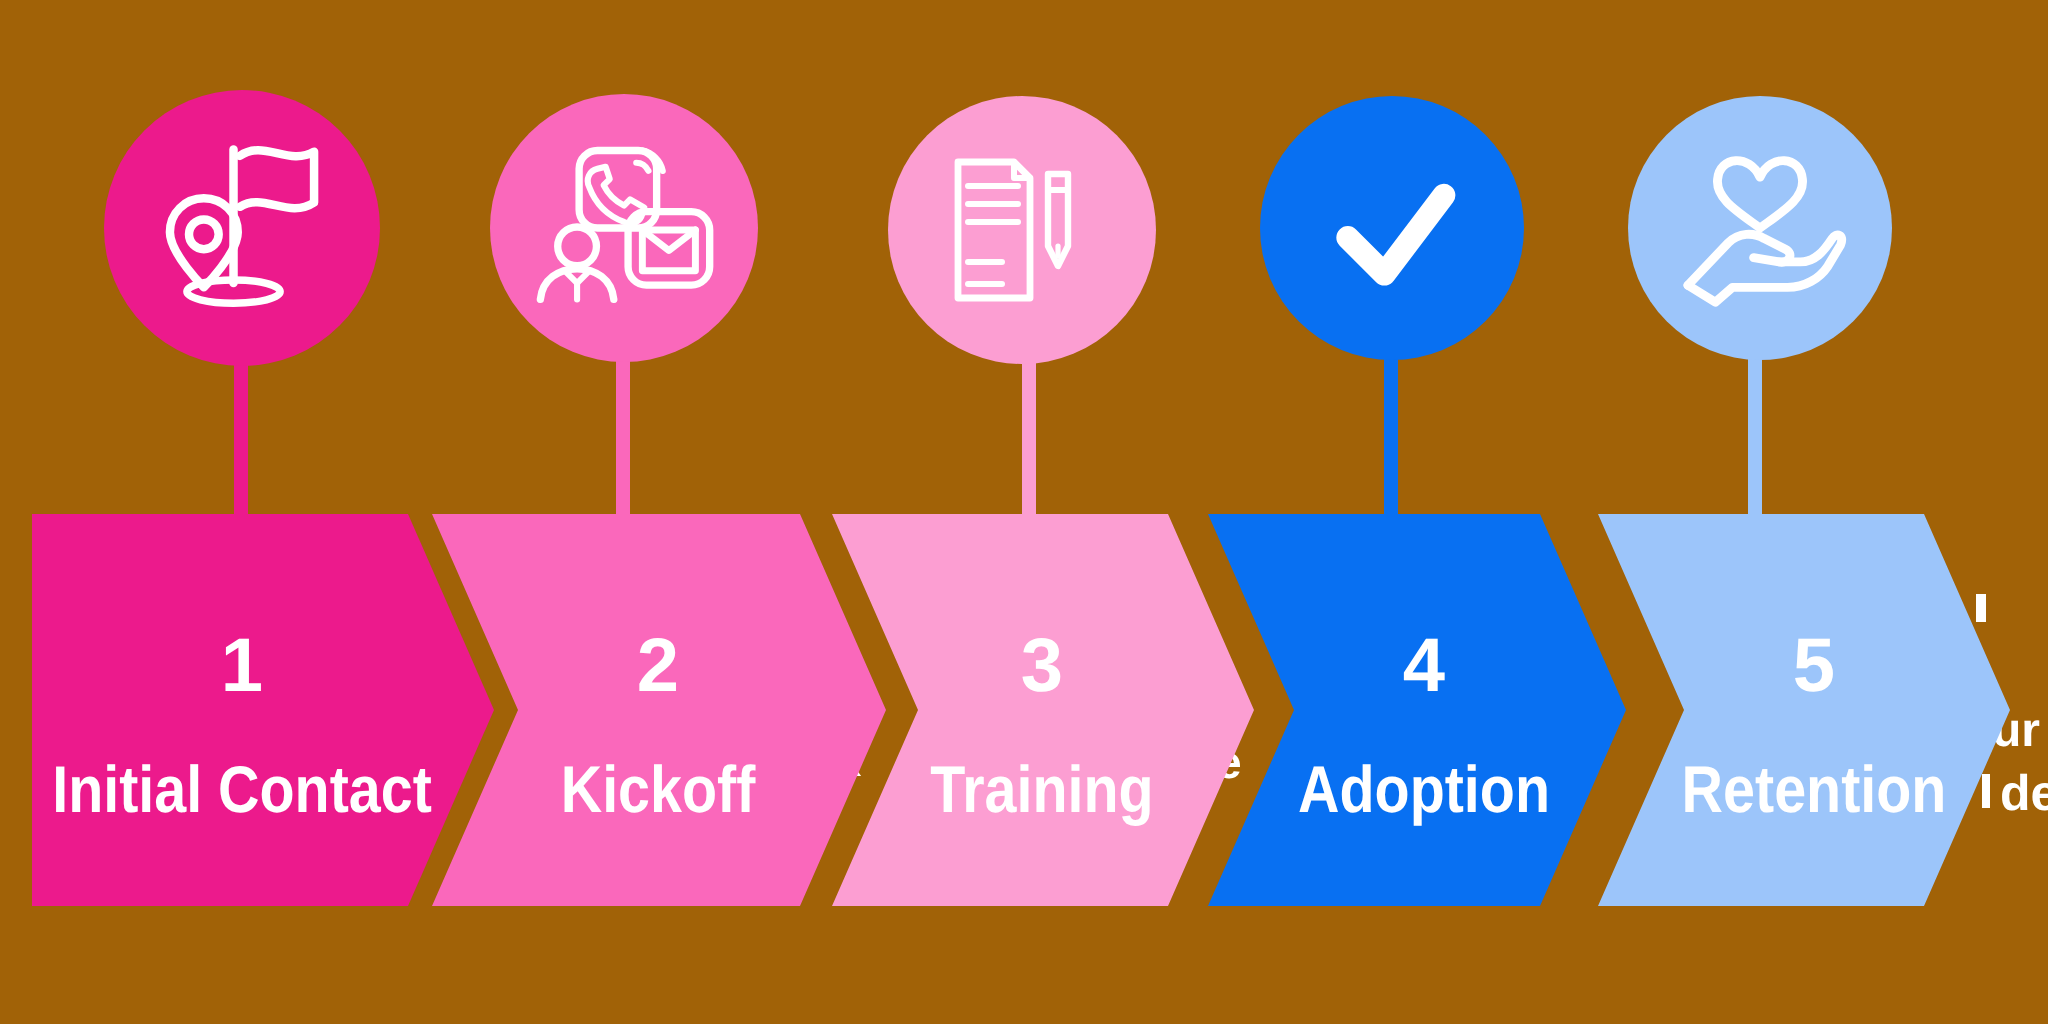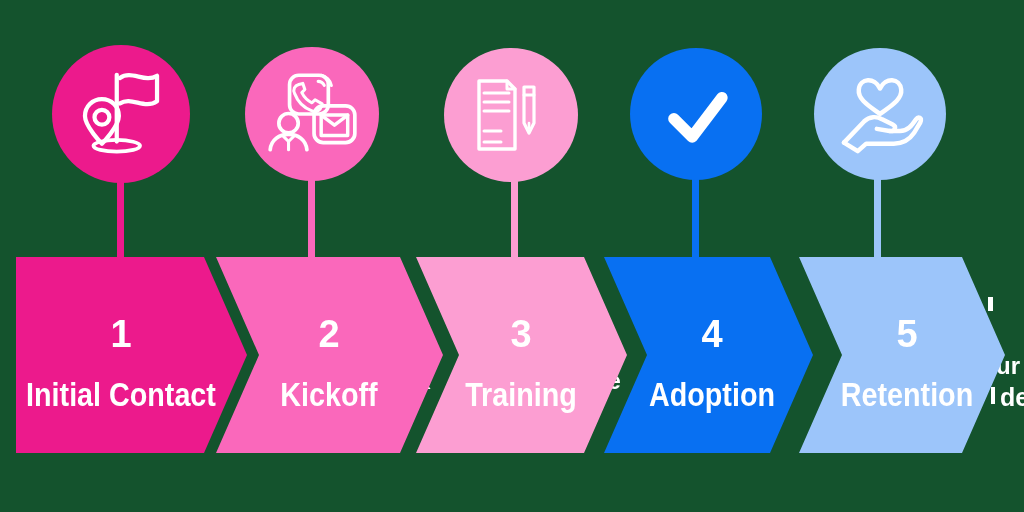--- a/index.html
+++ b/index.html
@@ -1,18 +1,18 @@
 <!DOCTYPE html>
 <html><head>
 <meta charset="utf-8">
 <style>
   html,body{margin:0;padding:0;background:#000;}
   body{width:1024px;height:512px;overflow:hidden;position:relative;
        font-family:"Liberation Sans","DejaVu Sans",sans-serif;}
-  .canvas{position:absolute;inset:0;width:1024px;height:512px;background:#14532d;}
+  .canvas{position:absolute;inset:0;width:1024px;height:512px;background:#a16207;}
 
   
   .circle{position:absolute;border-radius:50%;z-index:3;display:flex;
           align-items:center;justify-content:center;}
   .circle svg{stroke:#fff;fill:none;stroke-linecap:round;stroke-linejoin:round;}
   .c1{left:52px;top:45px;width:138px;height:138px;}
   .c2{left:245px;top:47px;width:134px;height:134px;}
   .c3{left:444px;top:48px;width:134px;height:134px;}
   .c4{left:630px;top:48px;width:132px;height:132px;}
   .c5{left:814px;top:48px;width:132px;height:132px;}

